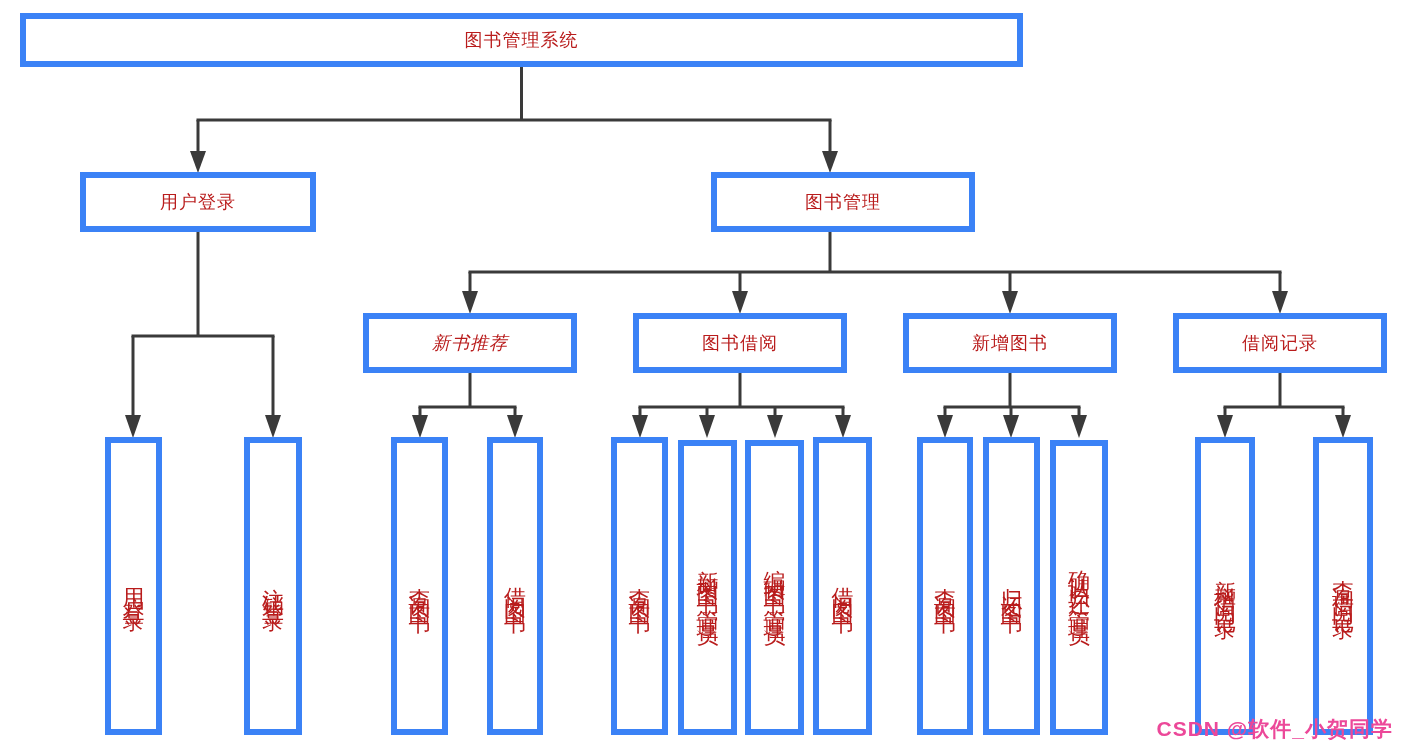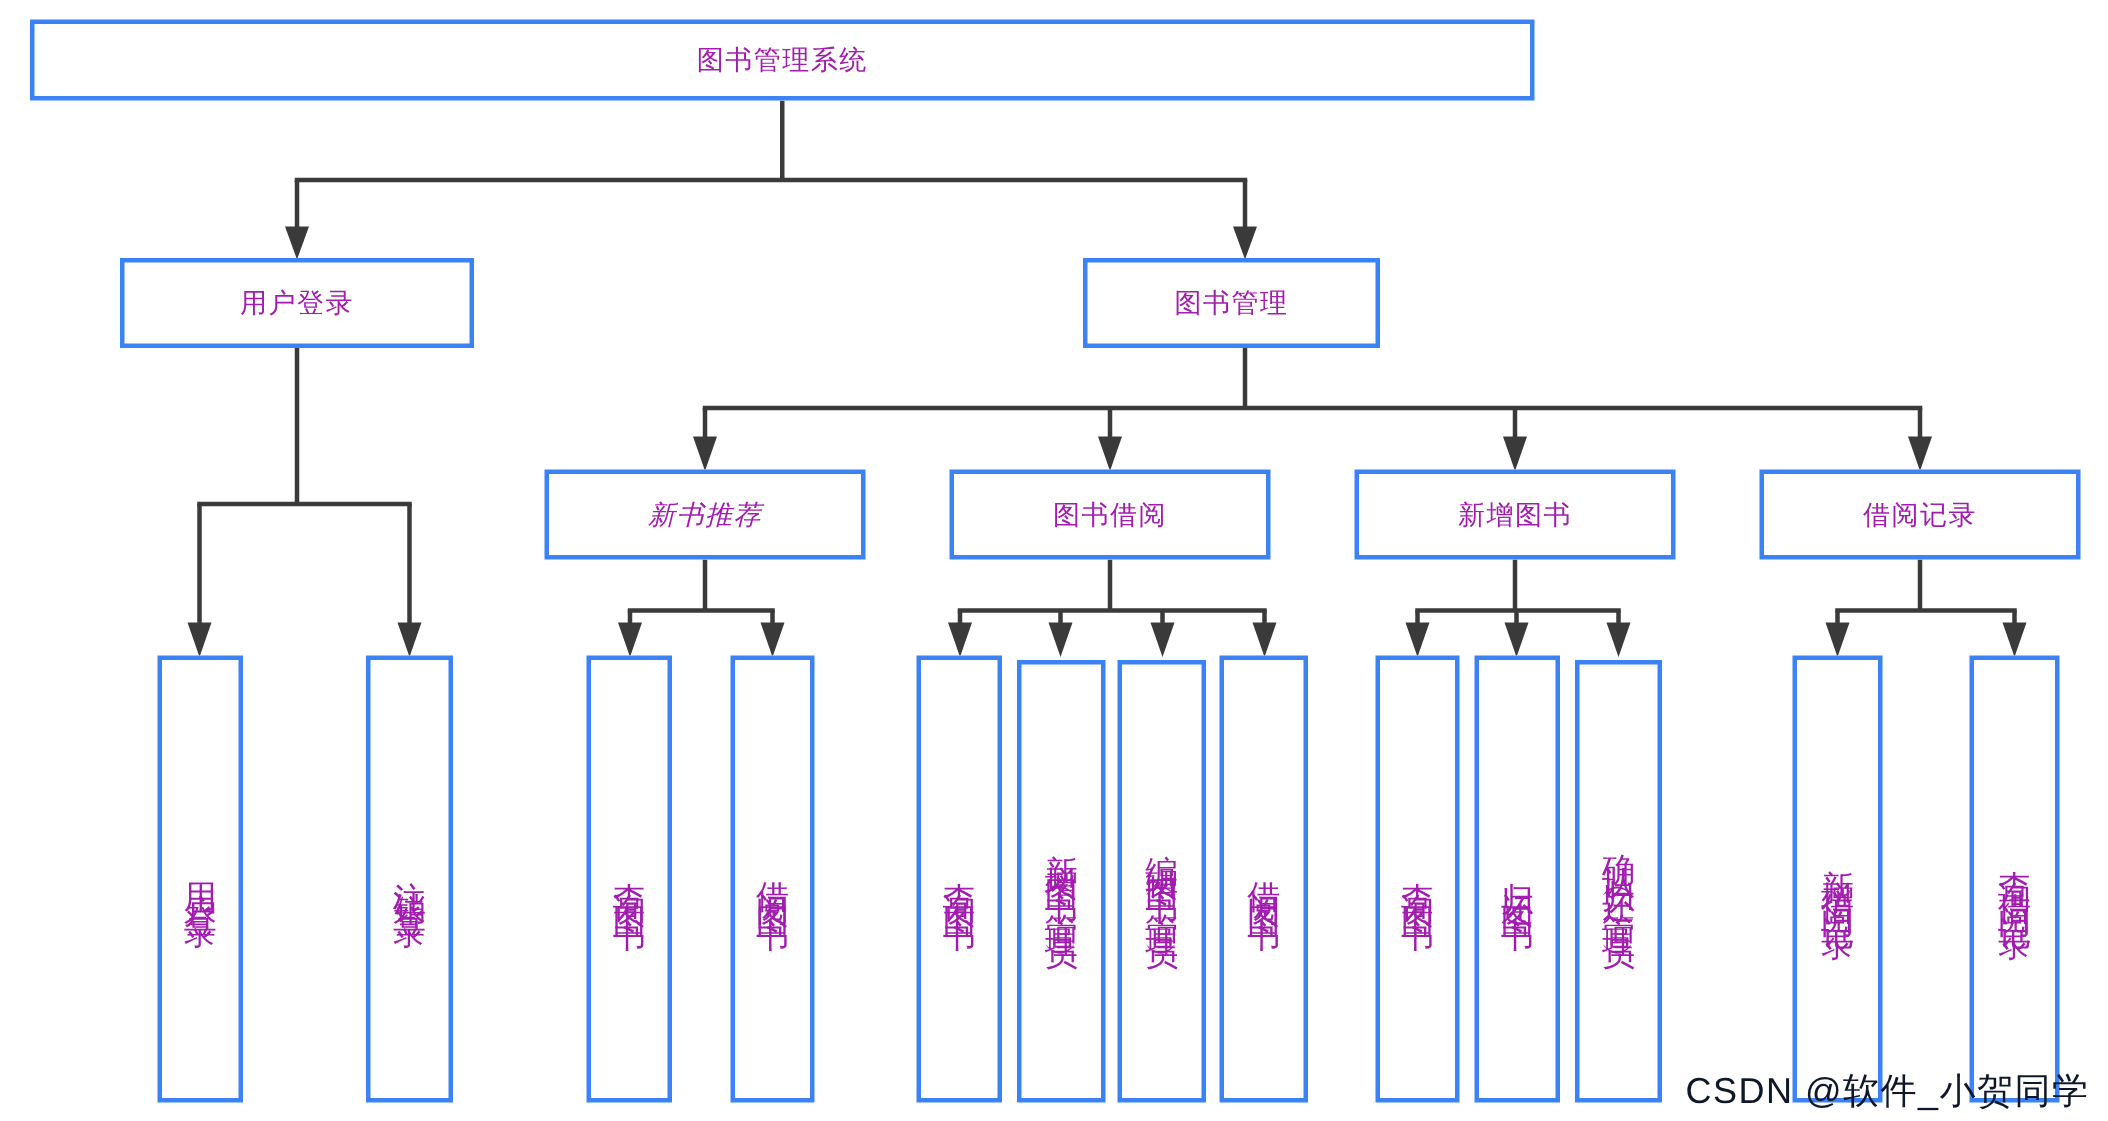--- a/index.html
+++ b/index.html
@@ -14,22 +14,22 @@
   .wires {
     position: absolute;
     left: 0; top: 0;
     width: 1405px; height: 747px;
     pointer-events: none;
   }
   .box {
     position: absolute;
     box-sizing: border-box;
     background: #ffffff;
-    border: 3px solid #3b82f6;
-    color: #a21caf;
+    border: 6px solid #3b82f6;
+    color: #b91c1c;
     display: flex;
     align-items: center;
     justify-content: center;
     text-align: center;
   }
   .h-box {
     font-size: 18px;
     letter-spacing: 1px;
     white-space: nowrap;
   }
@@ -37,25 +37,26 @@
     writing-mode: vertical-rl;
     text-orientation: mixed;
     font-size: 22px;
     letter-spacing: 8px;
     line-height: 1;
   }
   .watermark {
     position: absolute;
     right: 12px;
     bottom: 4px;
-    font-size: 24px;
-    color: #0f172a;
+    font-size: 21px;
+    color: #ec4899;
     letter-spacing: 1px;
     white-space: nowrap;
     z-index: 5;
+    font-weight: bold;
   }
 </style>
 </head>
 <body>
 
 <div class="canvas">
 
   <svg class="wires" viewBox="0 0 1405 747" xmlns="http://www.w3.org/2000/svg">
     <g stroke="#3a3a3a" stroke-width="3" fill="none">
 
@@ -118,21 +119,21 @@
       <polygon points="1003,415 1019,415 1011,438"></polygon>
       <polygon points="1071,415 1087,415 1079,438"></polygon>
       <polygon points="1217,415 1233,415 1225,438"></polygon>
       <polygon points="1335,415 1351,415 1343,438"></polygon>
     </g>
   </svg>
 
   <div class="box h-box" style="left:20px; top:13px; width:1003px; height:54px;">图书管理系统</div>
 
   <div class="box h-box" style="left:80px; top:172px; width:236px; height:60px;">用户登录</div>
-  <div class="box h-box" style="left:711px; top:172px; width:198px; height:60px;margin-left:11px;">图书管理</div>
+  <div class="box h-box" style="left:711px; top:172px; width:264px; height:60px;">图书管理</div>
 
   <div class="box h-box" style="left:363px; top:313px; width:214px; height:60px;font-style:italic;">新书推荐</div>
   <div class="box h-box" style="left:633px; top:313px; width:214px; height:60px;">图书借阅</div>
   <div class="box h-box" style="left:903px; top:313px; width:214px; height:60px;">新增图书</div>
   <div class="box h-box" style="left:1173px; top:313px; width:214px; height:60px;">借阅记录</div>
 
   <div class="box v-box" style="left:105px; top:437px; width:57px; height:298px;">用户登录</div>
   <div class="box v-box" style="left:244px; top:437px; width:58px; height:298px;">注销登录</div>
 
   <div class="box v-box" style="left:391px; top:437px; width:57px; height:298px;">查询图书</div>

